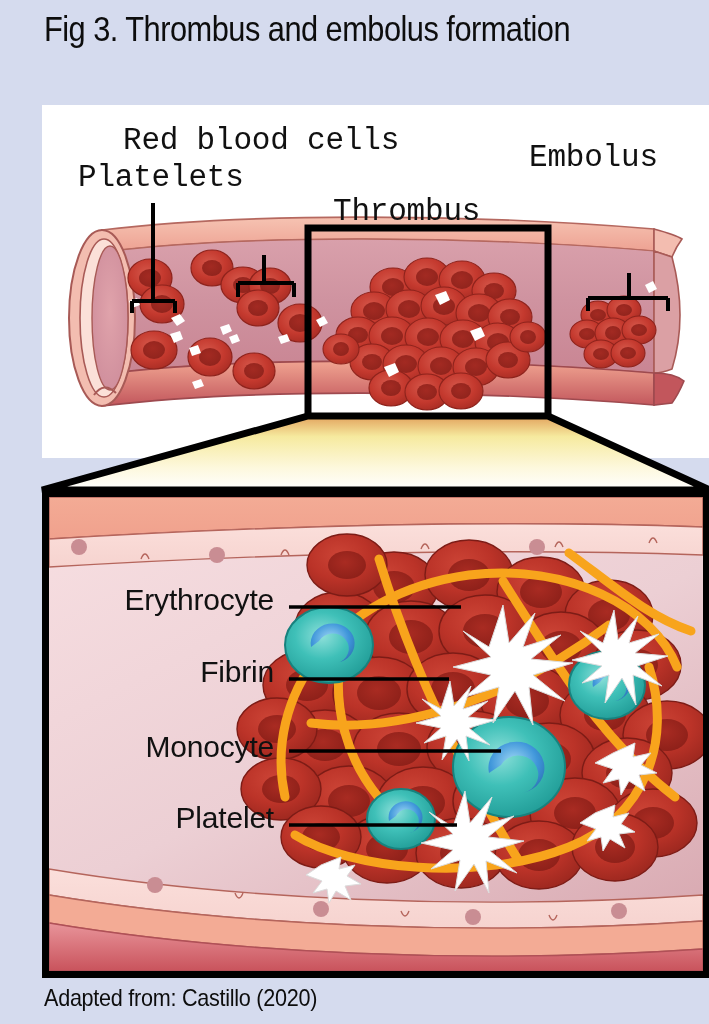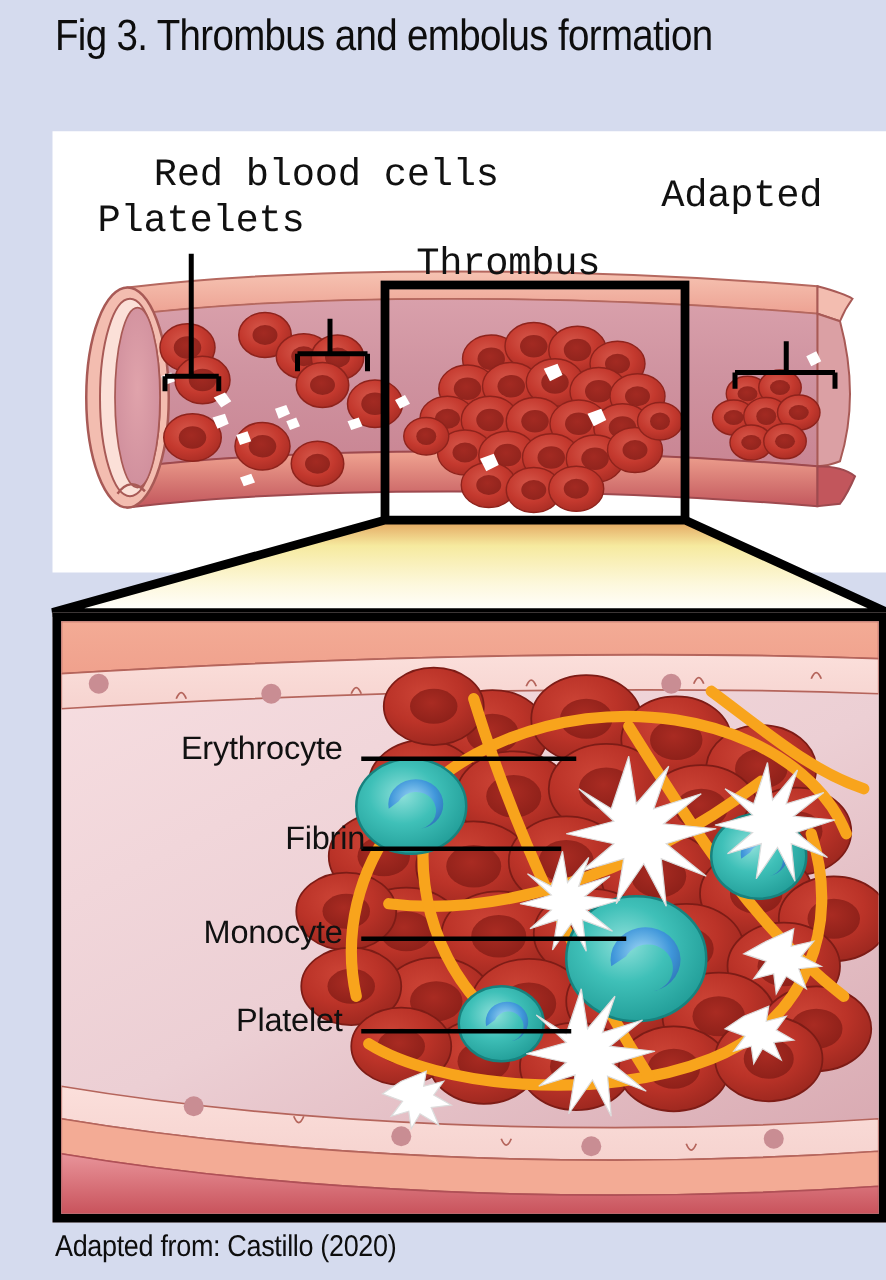--- a/index.html
+++ b/index.html
@@ -45,25 +45,25 @@
     position: absolute; color: #111; font-size: 31px;
     letter-spacing: -0.2px; white-space: nowrap; font-family: Liberation Mono, monospace;
   }
   .lbl-platelets   { left: 58px;  top: 160px; }
   .lbl-rbc         { left: 103px; top: 123px; }
   .lbl-thrombus    { left: 313px; top: 194px; text-align: center; }
   .lbl-embolus     { left: 509px; top: 140px; }
 
   
   .dlbl {
-    position: absolute; color: #111; font-size: 26px;
+    position: absolute; color: #111; font-size: 30px;
     letter-spacing: -0.2px; white-space: nowrap; text-align: center;
   }
   .dlbl-ery  { right: 455px; top: 583px; }
-  .dlbl-fib  { right: 437px; top: 655px; }
+  .dlbl-fib  { right: 455px; top: 655px; }
   .dlbl-mono { right: 455px; top: 730px; }
   .dlbl-plat { right: 455px; top: 801px; }
 </style>
 </head>
 <body>
 
 <div id="root">
 
   <div class="fig-title">Fig 3. Thrombus and embolus formation</div>
 
@@ -316,21 +316,21 @@
         <path d="M546,193 L546,206 M546,193 L626,193 M626,193 L626,206"></path>
       </g>
 
       <rect x="266" y="123" width="240" height="190" fill="none" stroke="#000" stroke-width="7"></rect>
     </svg>
   </div>
 
   <div class="lbl lbl-platelets">Platelets</div>
   <div class="lbl lbl-rbc">Red blood cells</div>
   <div class="lbl lbl-thrombus">Thrombus</div>
-  <div class="lbl lbl-embolus">Adapted</div>
+  <div class="lbl lbl-embolus">Embolus</div>
 
   <svg class="svg-abs" style="left:0; top:0;" width="709" height="1024" viewBox="0 0 709 1024" pointer-events="none">
     <defs>
       <linearGradient id="funnelG" x1="0" y1="0" x2="0" y2="1">
         <stop offset="0" stop-color="#e2a25c"></stop>
         <stop offset="0.28" stop-color="#f6ea9f"></stop>
         <stop offset="0.7" stop-color="#fdf8dd"></stop>
         <stop offset="1" stop-color="#ffffff"></stop>
       </linearGradient>
     </defs>

